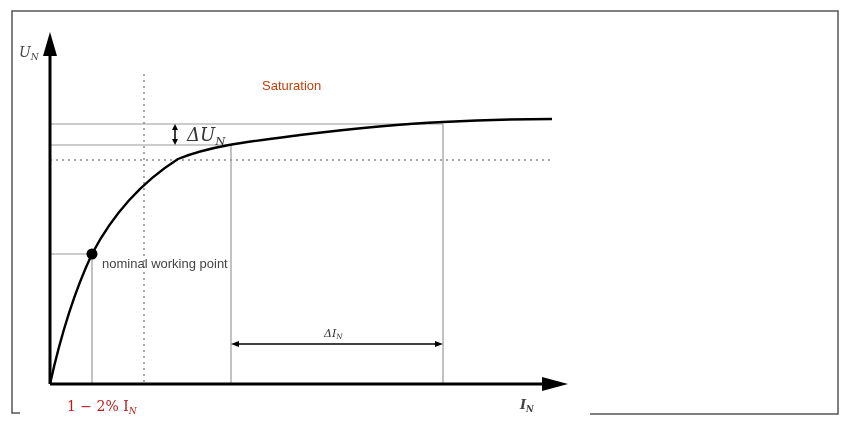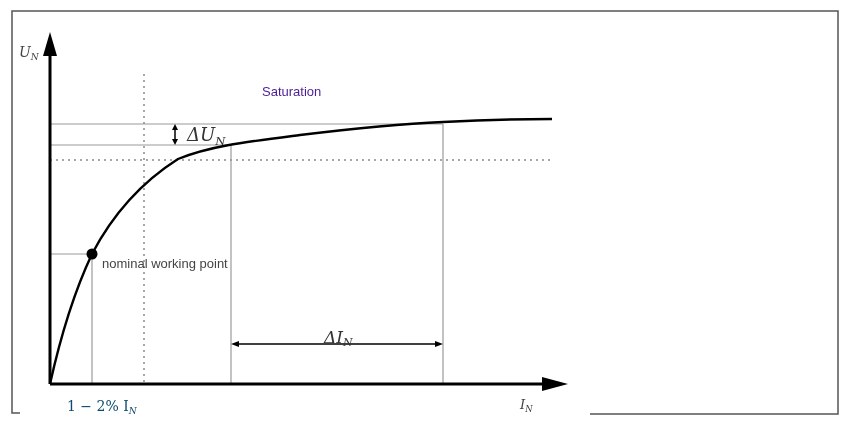--- a/index.html
+++ b/index.html
@@ -53,35 +53,35 @@
     <line x1="236" y1="344" x2="438" y2="344"></line>
     <polygon points="231,344 239,341 239,347" stroke="none"></polygon>
     <polygon points="443,344 435,341 435,347" stroke="none"></polygon>
   </g>
 </svg>
 
 <div class="lbl serif-it" style="left:19px;top:44px;font-size:14px;color:#444;">
   <span>U</span><span class="sub">N</span>
 </div>
 
-<div class="lbl" style="left:262px;top:84px;font-size:13px;color:#4c1d95;">
+<div class="lbl" style="left:262px;top:78px;font-size:13px;color:#c2410c;">
   <span>Saturation</span>
 </div>
 
 <div class="lbl serif-it" style="left:187px;top:124px;font-size:18px;color:#333;">
   <span>ΔU</span><span class="sub">N</span>
 </div>
 
 <div class="lbl" style="left:102px;top:256px;font-size:13px;color:#444;">
   <span>nominal working point</span>
 </div>
 
-<div class="lbl serif-it" style="left:324px;top:327px;font-size:17px;color:#333;">
+<div class="lbl serif-it" style="left:324px;top:327px;font-size:11px;color:#333;">
   <span>ΔI</span><span class="sub">N</span>
 </div>
 
-<div class="lbl" style="left:67px;top:398px;font-size:14px;color:#0c4a6e;font-family:'DejaVu Serif','Liberation Serif',serif;">
+<div class="lbl" style="left:67px;top:398px;font-size:14px;color:#b91c1c;font-family:'DejaVu Serif','Liberation Serif',serif;">
   <span>1 − 2% I</span><span class="sub">N</span>
 </div>
 
-<div class="lbl serif-it" style="left:520px;top:397px;font-size:13px;color:#444;">
+<div class="lbl serif-it" style="left:520px;top:397px;font-size:13px;color:#444;font-weight:bold;">
   <span>I</span><span class="sub">N</span>
 </div>
 
 </body></html>

